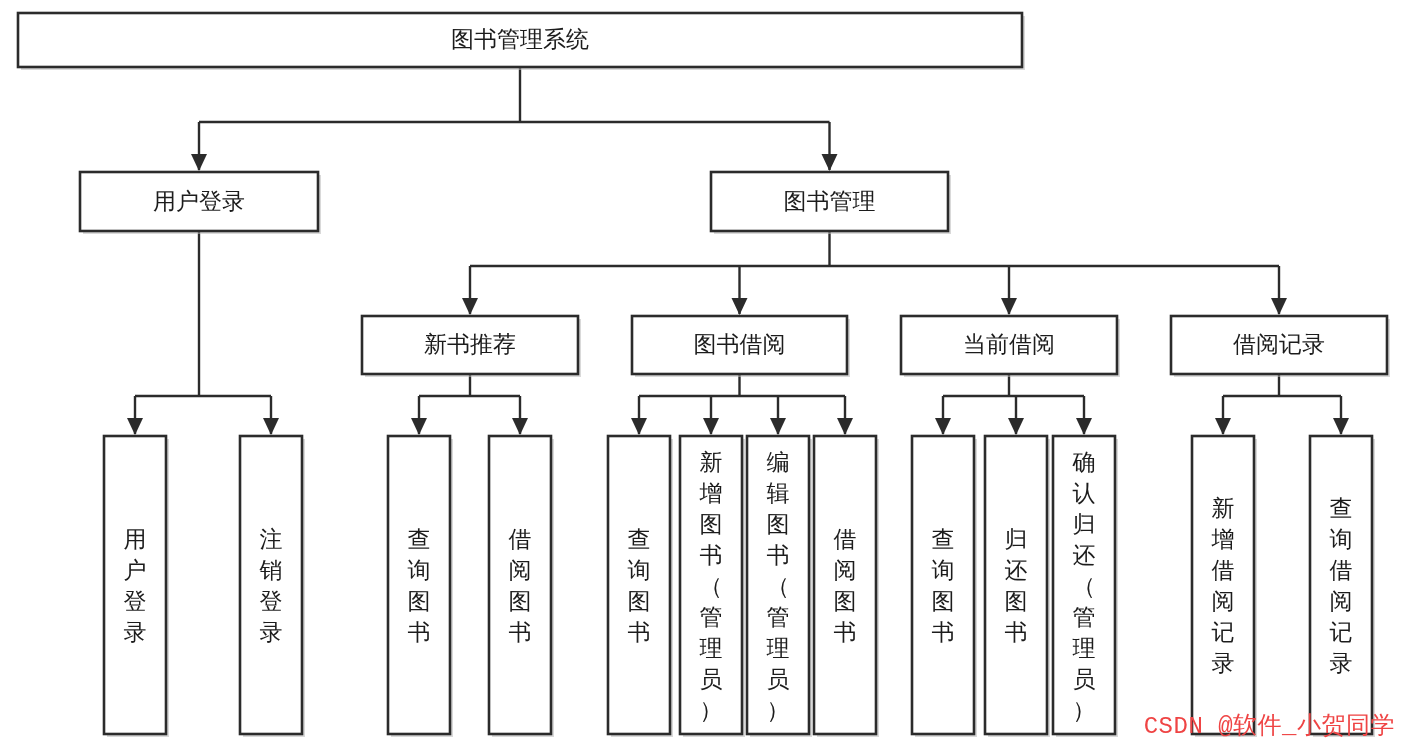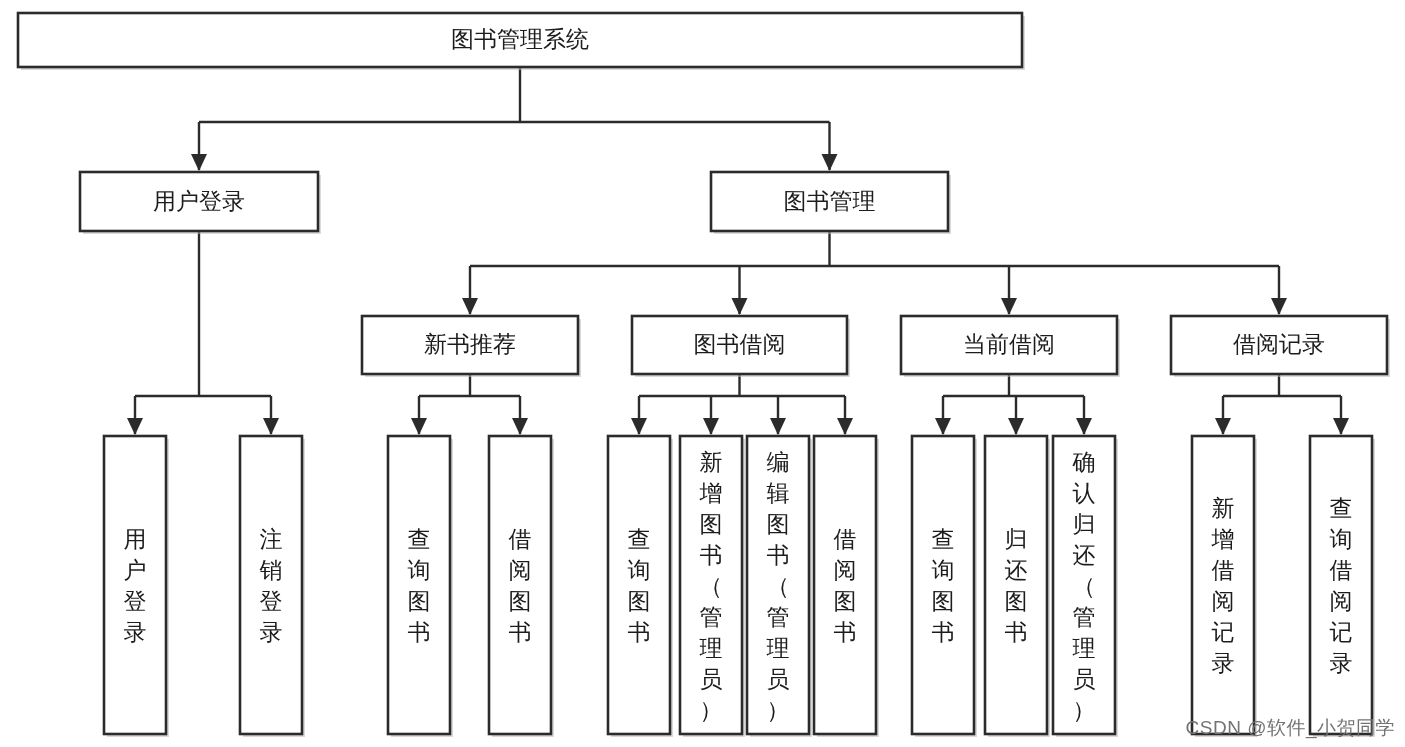--- a/index.html
+++ b/index.html
@@ -56,23 +56,23 @@
   .node-label-v {
     font-family: "Liberation Sans", "DejaVu Sans", sans-serif;
     font-size: 23px;
     fill: #1c1c1c;
     text-anchor: middle;
   }
   .watermark {
     position: absolute;
     right: 10px;
     bottom: 6px;
-    font-family: Liberation Sans, sans-serif;
-    font-size: 19px;
-    color: #737373;
+    font-family: Liberation Mono, monospace;
+    font-size: 24px;
+    color: #ef4444;
     letter-spacing: 0.5px;
     white-space: nowrap;
     user-select: none;
   }
 </style>
 </head>
 <body>
 
 <div id="diagram-root">
   <svg id="flowchart" viewBox="0 0 1405 747">

